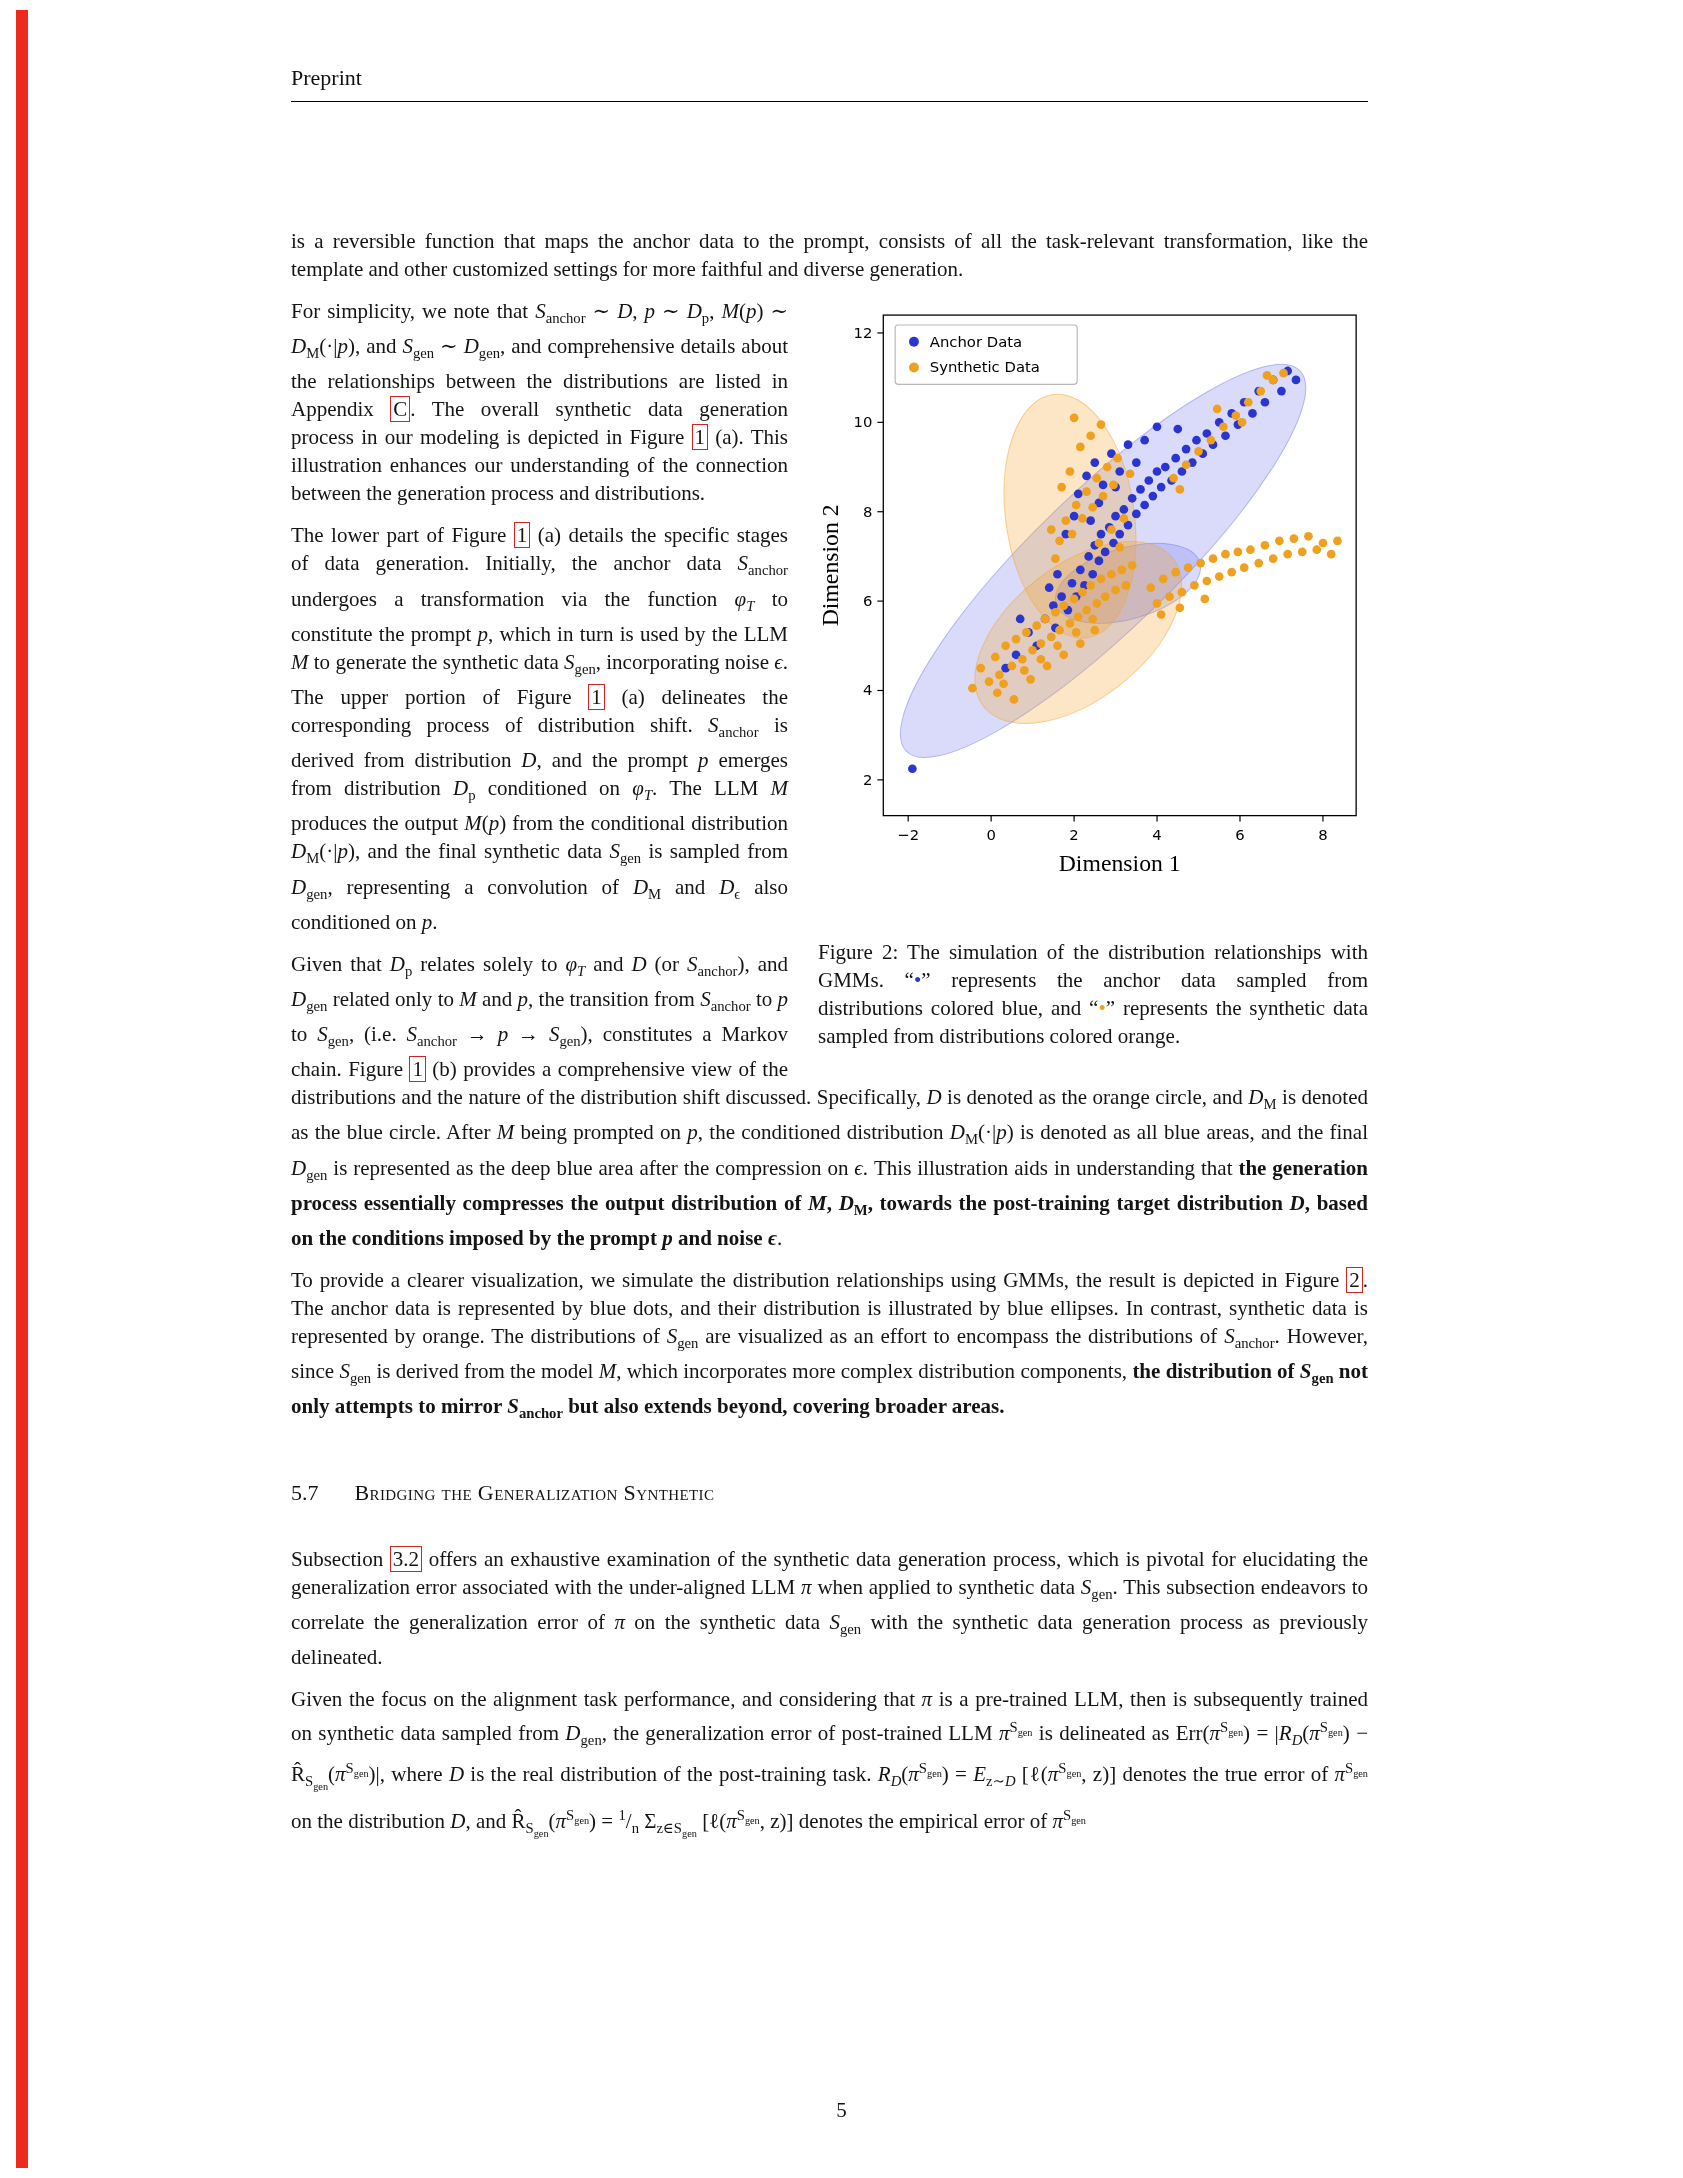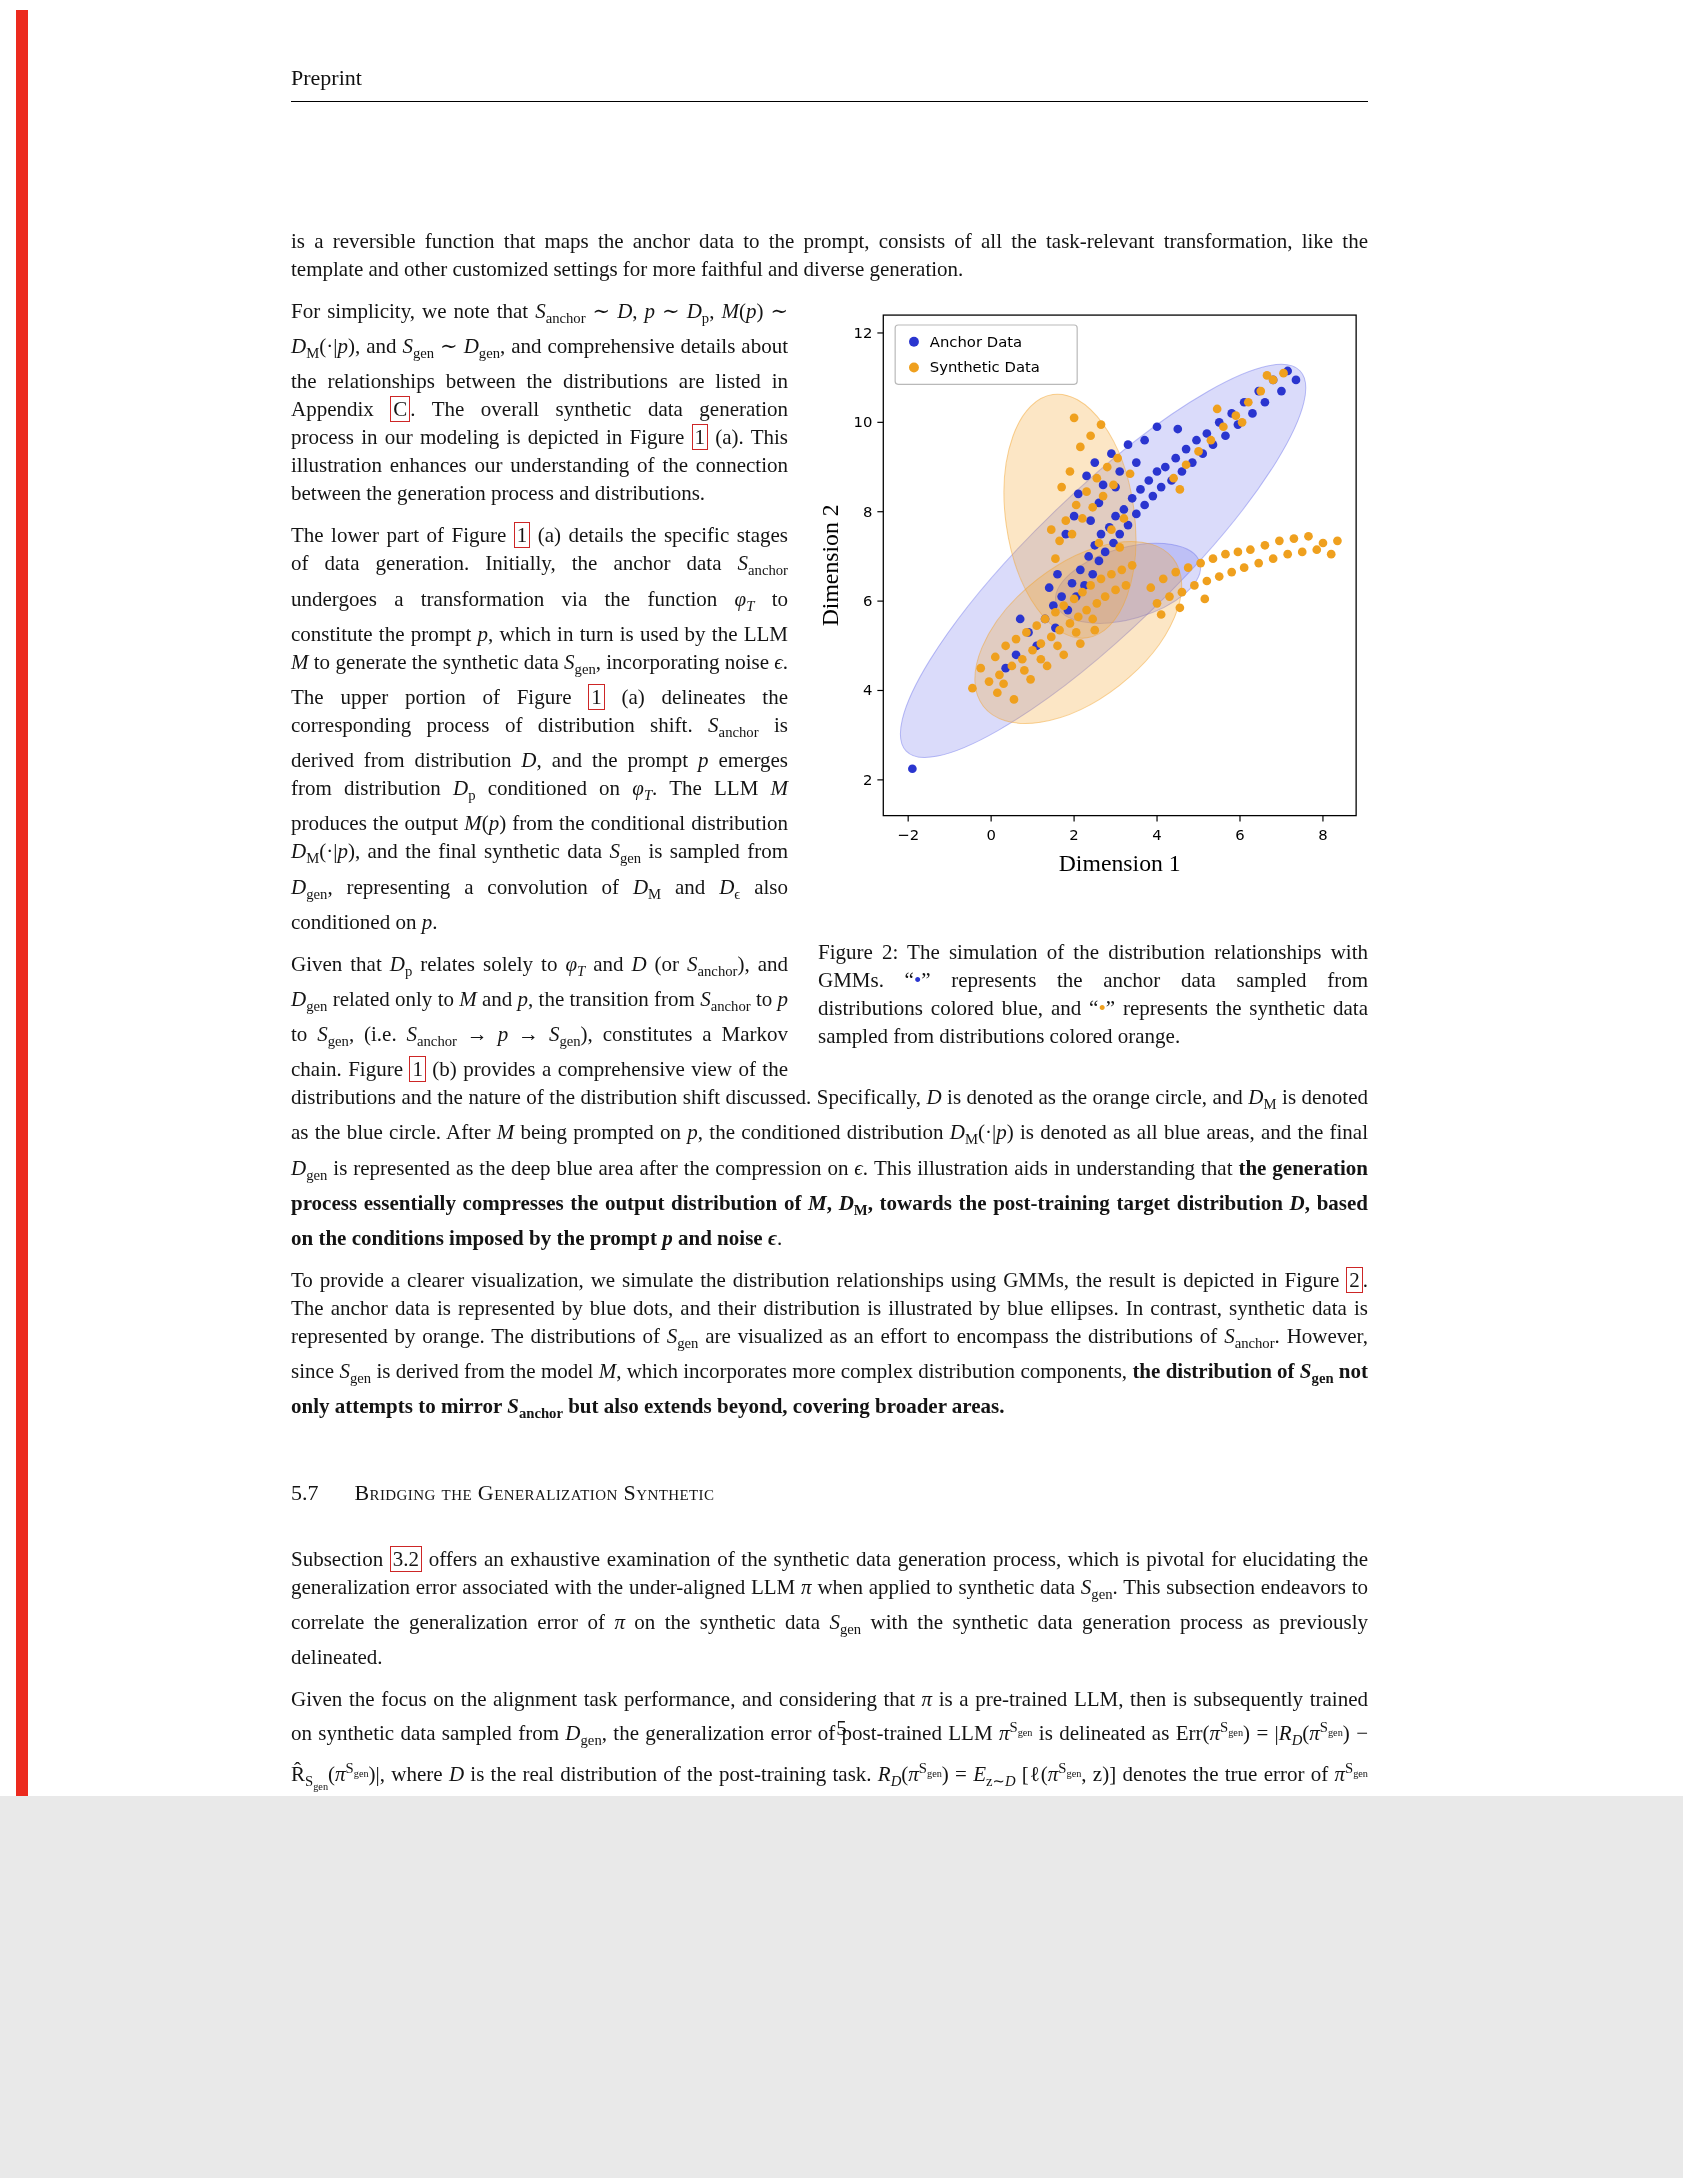--- a/index.html
+++ b/index.html
@@ -1,31 +1,31 @@
 <!DOCTYPE html>
 <html style="--ref-red: #cd2626;"><head>
 <meta charset="utf-8">
 <style>
   html,body{margin:0;padding:0;background:#e9e9e9;}
-  .page{position:relative;width:1683px;height:1796px;background:#ffffff;margin:0 auto;
+  .page{position:relative;width:1683px;height:2178px;background:#ffffff;margin:0 auto;
         font-family:"Liberation Serif","DejaVu Serif",serif;color:#141414;overflow:hidden;}
   .arxiv-bar{position:absolute;left:16px;top:10px;width:12px;height:2158px;background:#ec2a1e;}
   .content{position:absolute;left:291px;top:65px;width:1077px;}
   .header-row{font-size:22px;color:#111;}
   .headrule{border:none;border-top:1.7px solid #000;margin:10px 0 0 0;}
   .body-text{margin-top:125px;font-size:21px;line-height:28px;text-align:justify;}
   .body-text p{margin:0 0 14px 0;}
   .fig{float:right;width:550px;margin:4px 0 8px 30px;}
   .fig svg{display:block;width:550px;height:594px;}
   .fig figcaption{margin-top:43px;font-size:21px;line-height:28px;text-align:justify;}
   .section-heading{font-size:22px;font-weight:400;margin:51px 0 38px 0;clear:both;}
   .sec-num{margin-right:36px;}
   .sc{font-variant:small-caps;letter-spacing:0.4px;}
   .refbox{border:1.6px solid var(--ref-red,#cd2626);padding:0 2px;}
-  sub{font-size:70%;font-family:Liberation Serif, serif;}
+  sub{font-size:70%;}
   sup{font-size:70%;}
   i b, b i{font-style:italic;font-weight:bold;}
   .pageno{position:absolute;bottom:55px;left:0;width:100%;text-align:center;font-size:21px;}
 </style>
 </head>
 <body>
 
 <div class="page">
   <div class="arxiv-bar" style="background: rgb(236, 42, 30);"></div>
 

